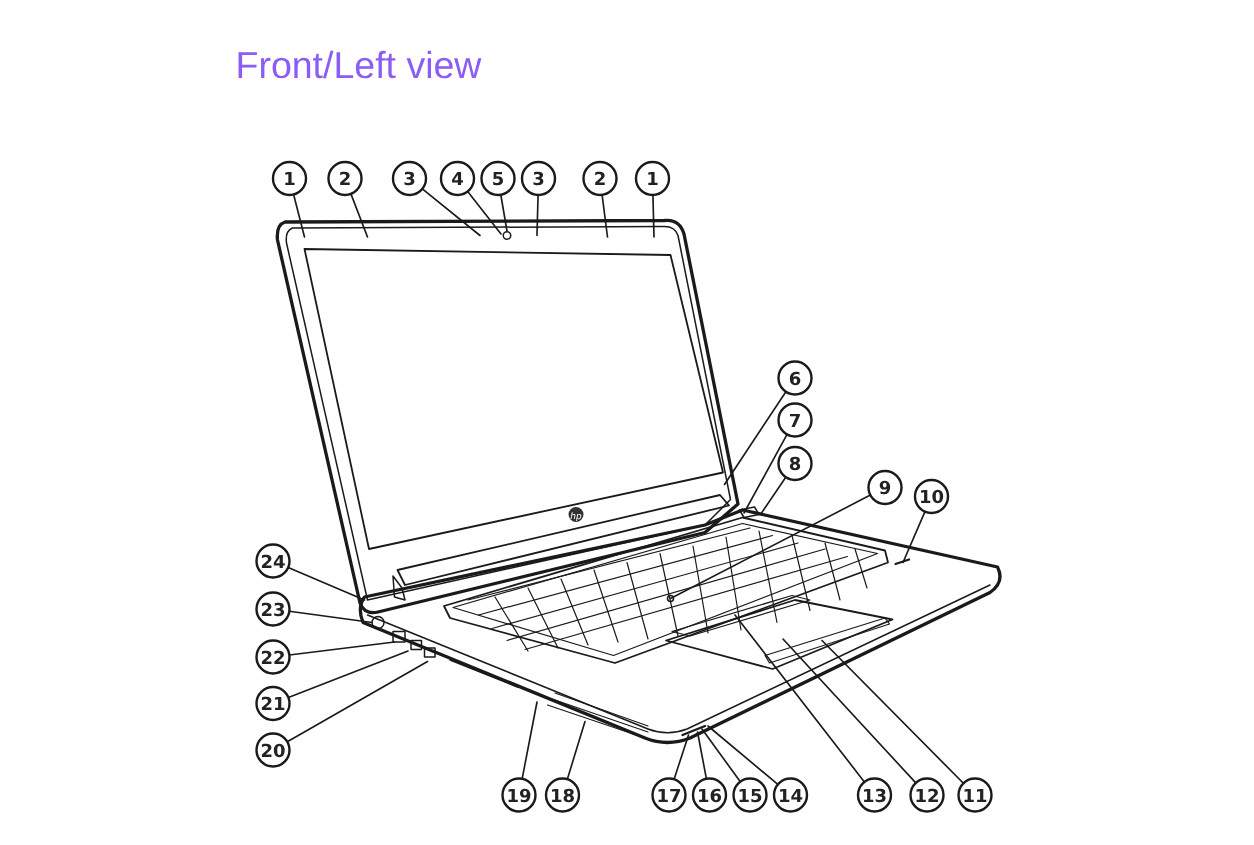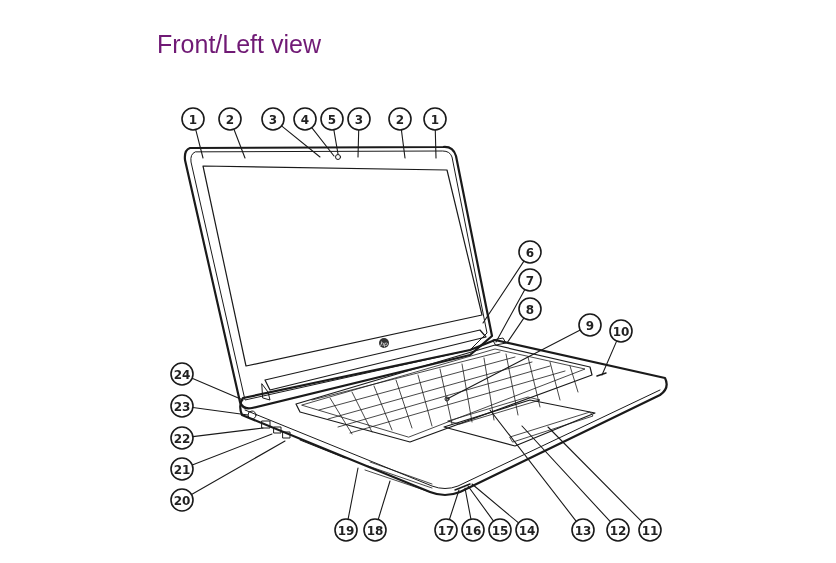--- a/index.html
+++ b/index.html
@@ -1,17 +1,17 @@
 <!DOCTYPE html>
 <html><head>
 <meta charset="utf-8">
 <style>
   html, body { margin:0; padding:0; background:#ffffff; }
   body { width:836px; height:563px; position:relative; overflow:hidden; font-family:"DejaVu Sans", sans-serif; }
-  .title { position:absolute; left:157px; top:30px; font-family:"Liberation Sans", sans-serif; font-size:25px; color:#701a75; font-weight:normal; letter-spacing:0px; }
+  .title { position:absolute; left:157px; top:30px; font-family:"Liberation Sans", sans-serif; font-size:25px; color:#8b5cf6; font-weight:normal; letter-spacing:0px; }
   svg.drawing { position:absolute; left:0; top:0; }
   .callout-num { font-family:"DejaVu Sans", sans-serif; font-weight:bold; font-size:12px; fill:#222; }
 </style>
 </head>
 <body>
 
 <div class="title">Front/Left view</div>
 
 <svg class="drawing" width="836" height="563" viewBox="0 0 836 563" fill="none" stroke="#1a1a1a" stroke-linejoin="round" stroke-linecap="round">
 

